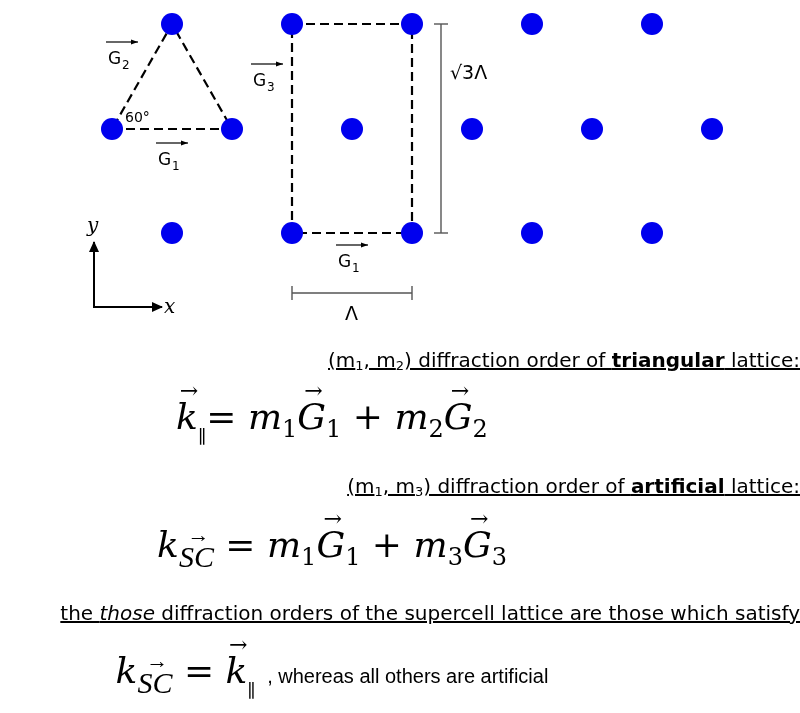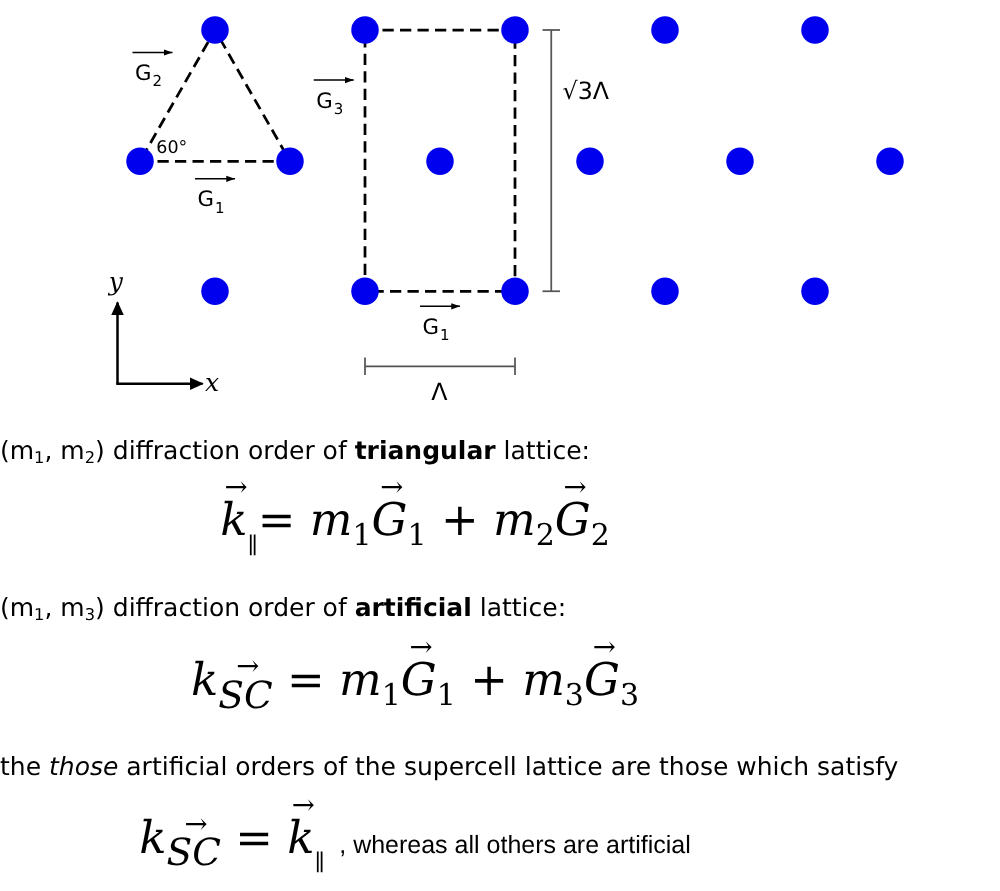--- a/index.html
+++ b/index.html
@@ -1,29 +1,29 @@
 <!DOCTYPE html>
 <html><head>
 <meta charset="utf-8">
 <style>
   html, body { margin: 0; padding: 0; background: #ffffff; }
   body { width: 800px; height: 713px; position: relative; overflow: hidden; font-family: "DejaVu Sans", sans-serif; color: #000; }
   #diagram { position: absolute; left: 0; top: 0; }
   .lbl { font-family: "DejaVu Sans", sans-serif; font-size: 17px; }
   .sub { font-size: 12px; }
   .axlbl { font-family: "DejaVu Serif", serif; font-style: italic; font-size: 20px; }
-  .line { position: absolute; left: 0; width: 800px; text-align: left; font-size: 20px; white-space: nowrap; }
+  .line { position: absolute; left: 0; width: 800px; text-align: right; font-size: 20px; white-space: nowrap; text-decoration: underline; }
   .line b { font-weight: bold; }
   .line sub { font-size: 13px; vertical-align: -3px; }
   .eq { position: absolute; left: 0; width: 664px; text-align: center; font-family: "DejaVu Serif", serif; font-size: 36px; white-space: nowrap; }
   .eq i { font-style: italic; }
   .vec { position: relative; display: inline-block; }
   .vec::before { content: "\2192"; position: absolute; left: 50%; top: -18px; transform: translateX(-40%); font-size: 22px; font-style: normal; }
   .eq sub { font-size: 24px; font-style: normal; vertical-align: -8px; }
-  .eq .scsub { font-style: italic; font-size: 30px; vertical-align: -10px; }
+  .eq .scsub { font-style: italic; font-size: 30px; vertical-align: -10px; font-family: Liberation Serif, serif; }
   .eq .par { font-size: 18px; font-style: normal; vertical-align: -14px; }
   .tail { font-family: Liberation Sans, sans-serif; font-size: 20px; font-style: normal; }
 </style>
 </head>
 <body>
 
 <svg id="diagram" width="800" height="340" viewBox="0 0 800 340" xmlns="http://www.w3.org/2000/svg">
   <defs>
     <marker id="ah" markerWidth="8" markerHeight="8" refX="7" refY="4" orient="auto" markerUnits="userSpaceOnUse">
       <path d="M0,1.5 L7,4 L0,6.5 Z" fill="#000"></path>
@@ -115,18 +115,18 @@
 
 <div class="line" style="top:474px;">
   <span>(m</span><sub>1</sub><span>, m</span><sub>3</sub><span>) diffraction order of </span><b>artificial</b><span> lattice:</span>
 </div>
 
 <div class="eq" style="top:524px;">
   <i>k</i><span class="vec scsub">SC</span><span> = </span><i>m</i><sub>1</sub><i class="vec">G</i><sub>1</sub><span> + </span><i>m</i><sub>3</sub><i class="vec">G</i><sub>3</sub>
 </div>
 
 <div class="line" style="top:601px;">
-  <span>the </span><i>those</i><span> artificial orders of the supercell lattice are those which satisfy</span>
+  <span>the </span><i>those</i><span> diffraction orders of the supercell lattice are those which satisfy</span>
 </div>
 
 <div class="eq" style="top:650px;">
   <i>k</i><span class="vec scsub">SC</span><span> </span><span>=</span><span> </span><i class="vec">k</i><span class="par">∥</span><span> </span><span class="tail">, whereas all others are artificial</span>
 </div>
 
 </body></html>

